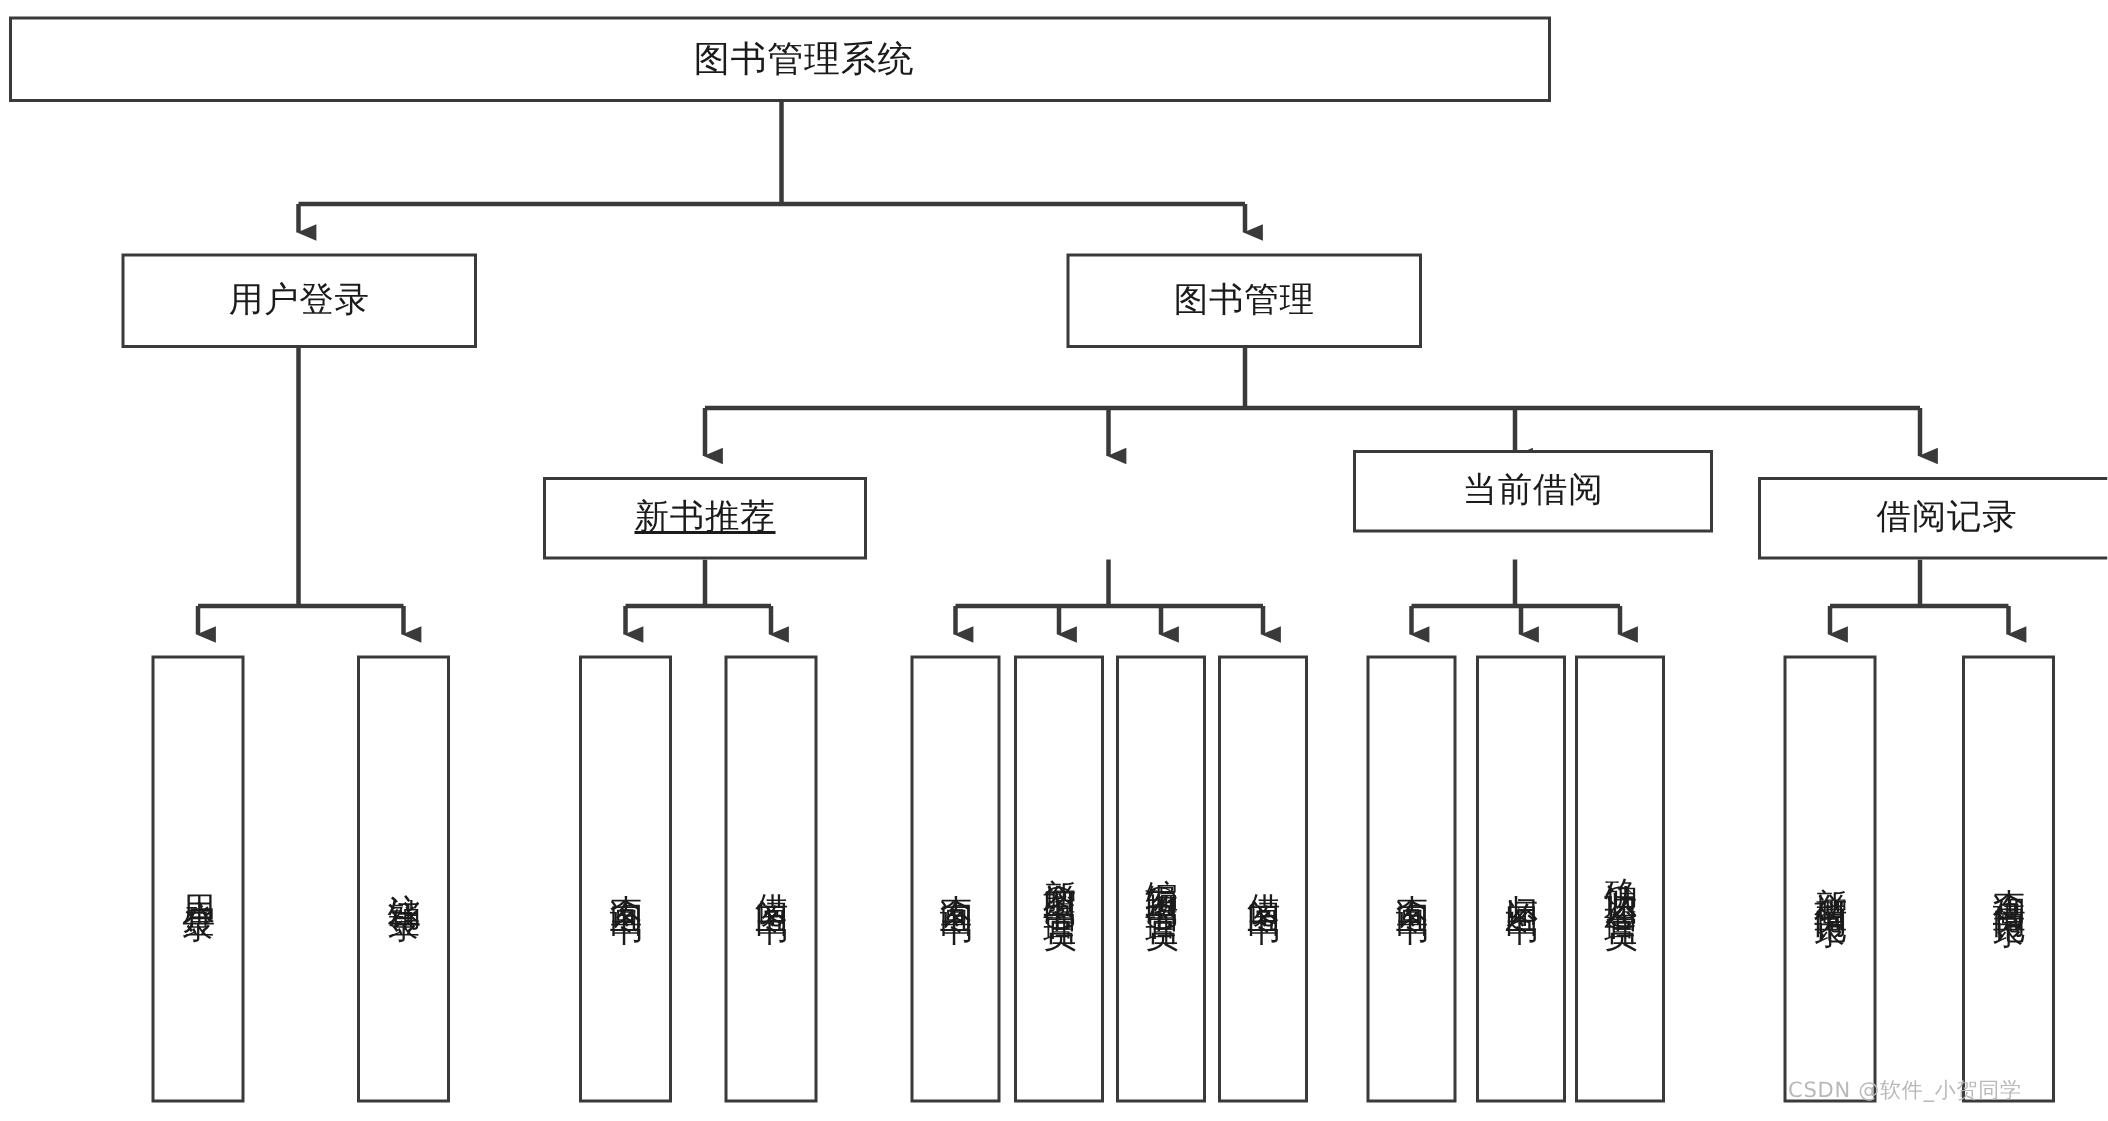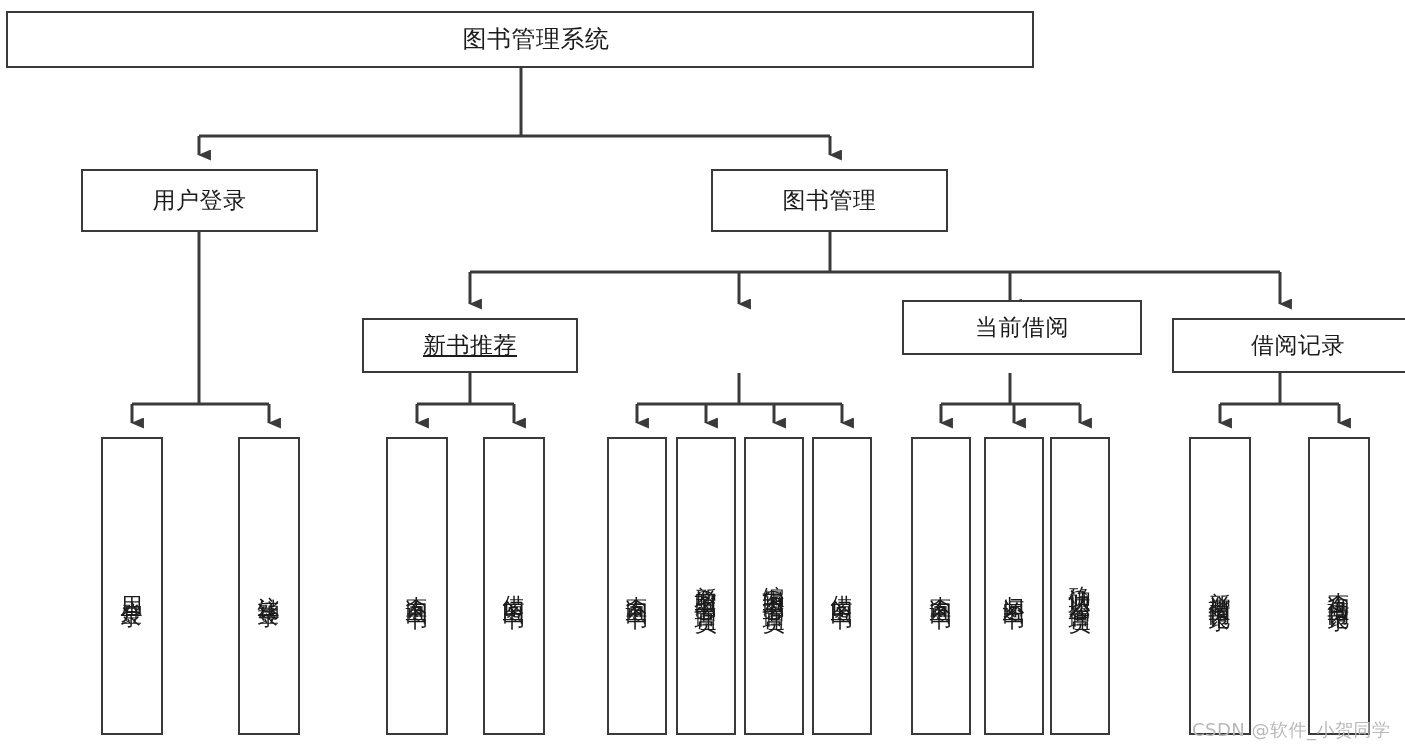--- a/index.html
+++ b/index.html
@@ -60,21 +60,21 @@
     writing-mode: vertical-rl;
     text-orientation: upright;
     font-size: 22px;
     line-height: 1.05;
     letter-spacing: 4px;
     max-height: 270px;
     white-space: nowrap;
   }
   .watermark {
     position: absolute;
-    font-size: 18px;
+    font-size: 14px;
     color: #b9b9b9;
     white-space: nowrap;
     z-index: 5;
     letter-spacing: 0.5px;
   }
 </style>
 </head>
 <body>
 
 <div id="canvas">

